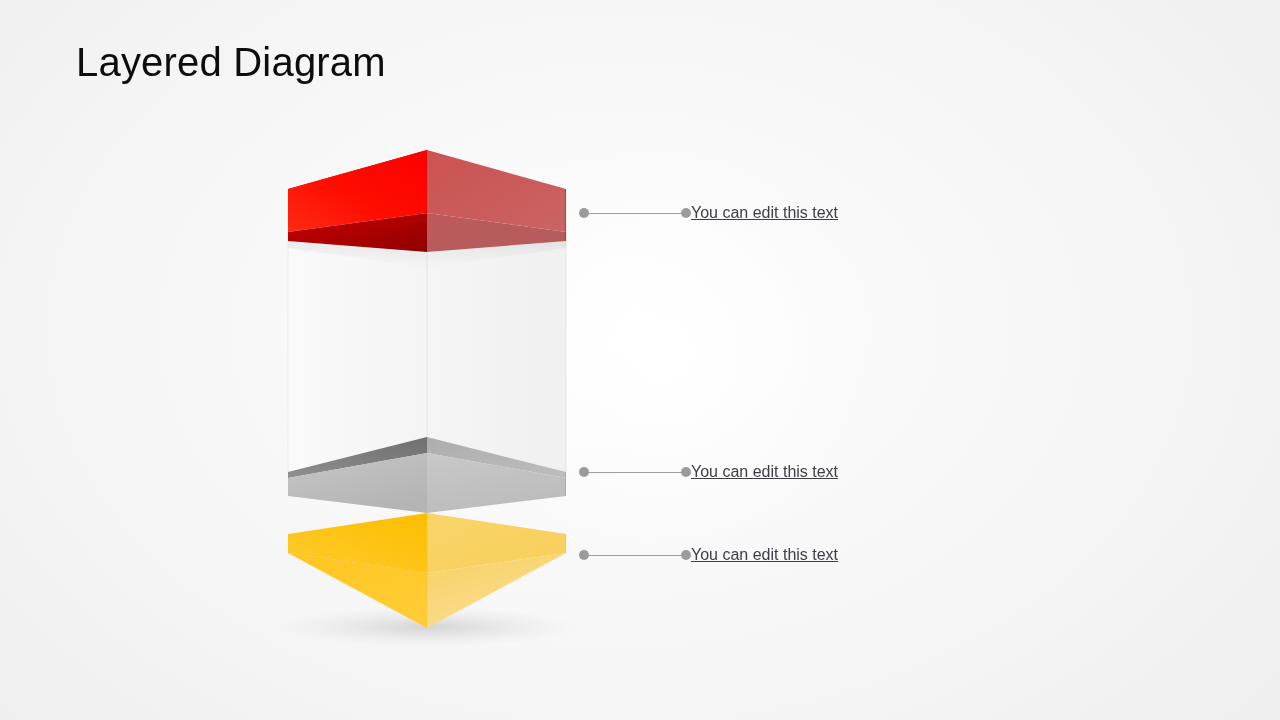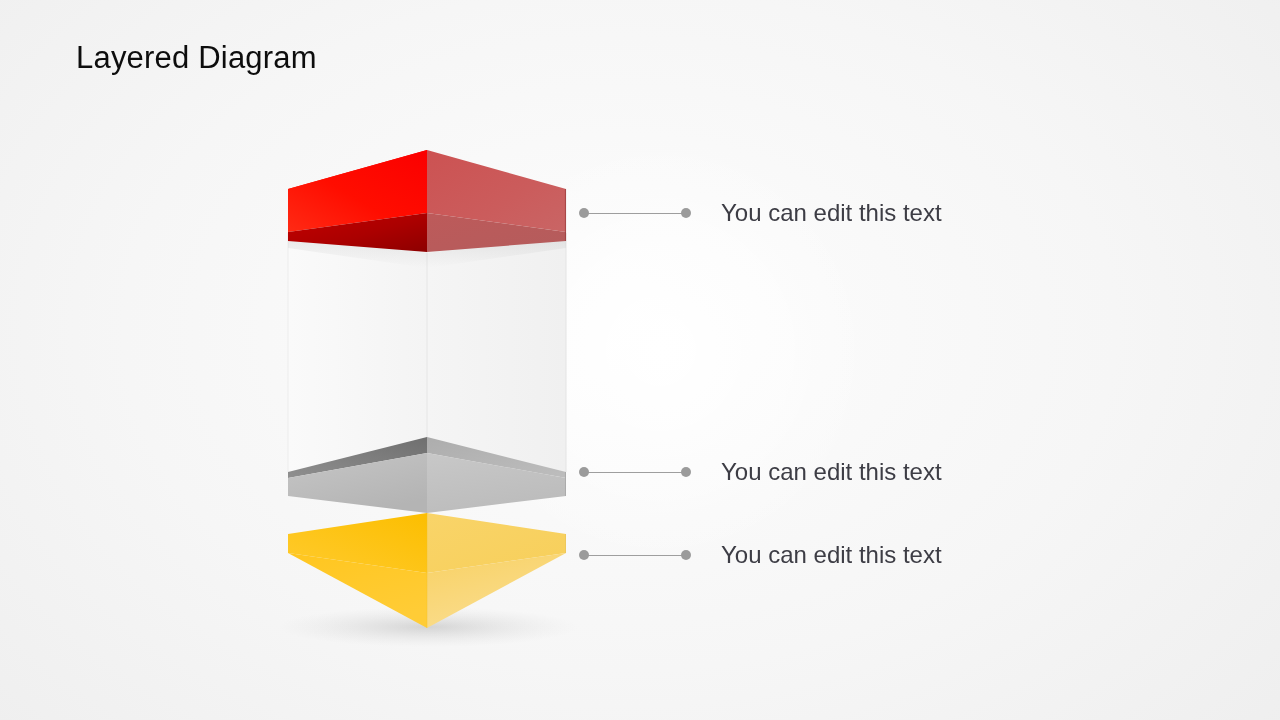--- a/index.html
+++ b/index.html
@@ -21,21 +21,21 @@
       radial-gradient(circle 300px at 660px 350px, #ffffff 0%, rgba(255,255,255,0) 72%),
       radial-gradient(ellipse 900px 620px at 620px 330px, #fdfdfd 0%, #f6f6f6 55%, #eeeeee 100%);
     overflow: hidden;
   }
 
   
   #page-title {
     position: absolute;
     left: 76px;
     top: 40px;
-    font-size: 31px;
+    font-size: 40px;
     font-weight: 400;
     letter-spacing: 0.2px;
     color: #0d0d0d;
     white-space: nowrap;
   }
 
   
   #diagram-stage {
     position: absolute;
     left: 0;
@@ -76,25 +76,25 @@
     position: absolute;
     top: 1px;
     width: 10px;
     height: 10px;
     border-radius: 50%;
     background: #9b9b9b;
   }
   .callout-dot.start { left: 0; }
   .callout-dot.end   { right: 0; }
   .callout-text {
-    margin-left: 30px;
-    font-size: 24px;
+    font-size: 16px;
     font-weight: 400;
     color: #3d3d45;
     white-space: nowrap;
+    text-decoration: underline;
   }
 
   #callout-1 { left: 579px; top: 198px; }
   #callout-2 { left: 579px; top: 457px; }
   #callout-3 { left: 579px; top: 540px; }
 </style>
 </head>
 <body>
 
 <div id="slide">

